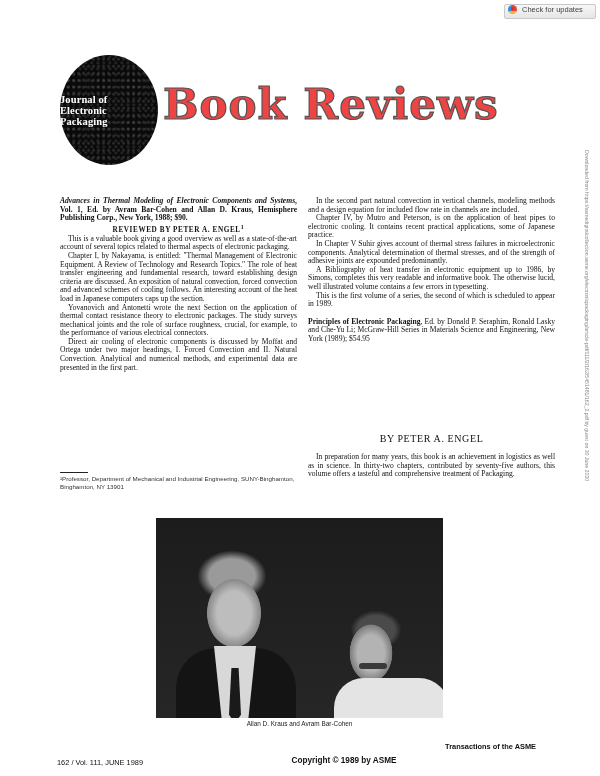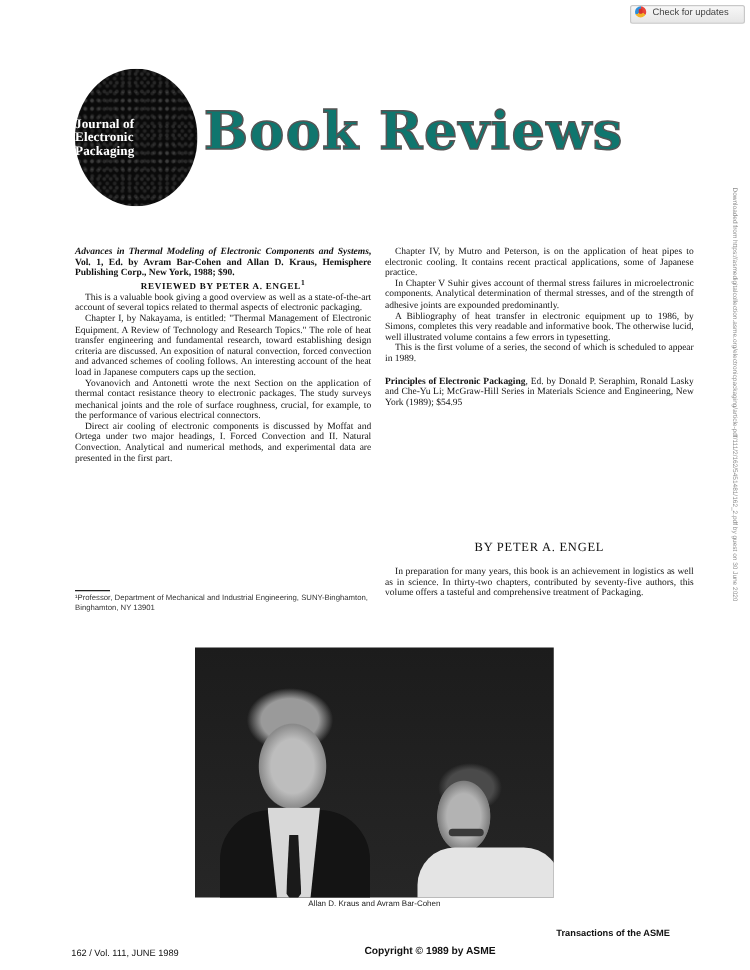--- a/index.html
+++ b/index.html
@@ -31,21 +31,21 @@
       #0a0a0a;
     display: flex; flex-direction: column; justify-content: center; align-items: flex-start;
   }
   .logo span {
     color: #fff; font-family: "Liberation Serif", serif; font-weight: bold;
     font-size: 10.5px; line-height: 11px; letter-spacing: 0.1px; text-align: left; width: 60px;
   }
   .title {
     position: absolute; left: 163px; top: 80px;
     font-family: "DejaVu Serif", serif; font-weight: bold; font-size: 42px; line-height: 50px;
-    color: #0f766e; letter-spacing: 1px;
+    color: #ef4444; letter-spacing: 1px;
     -webkit-text-stroke: 1.2px #555;
     text-shadow: 0 0 0 #999;
   }
   .col { position: absolute; font-size: 7.6px; line-height: 8.6px; text-align: justify; }
   .col p { margin: 0; text-indent: 8px; }
   .col p.noind { text-indent: 0; }
   .left { left: 60px; top: 197px; width: 237px; }
   .right { left: 308px; top: 197px; width: 247px; }
   .book-head { font-weight: bold; }
   .book-head i { }
@@ -114,20 +114,21 @@
   <p>This is a valuable book giving a good overview as well as a state-of-the-art account of several topics related to thermal aspects of electronic packaging.</p>
   <p>Chapter I, by Nakayama, is entitled: "Thermal Management of Electronic Equipment. A Review of Technology and Research Topics." The role of heat transfer engineering and fundamental research, toward establishing design criteria are discussed. An exposition of natural convection, forced convection and advanced schemes of cooling follows. An interesting account of the heat load in Japanese computers caps up the section.</p>
   <p>Yovanovich and Antonetti wrote the next Section on the application of thermal contact resistance theory to electronic packages. The study surveys mechanical joints and the role of surface roughness, crucial, for example, to the performance of various electrical connectors.</p>
   <p>Direct air cooling of electronic components is discussed by Moffat and Ortega under two major headings, I. Forced Convection and II. Natural Convection. Analytical and numerical methods, and experimental data are presented in the first part.</p>
 </div>
 
 <div class="footnote-rule"></div>
 <div class="footnote">¹Professor, Department of Mechanical and Industrial Engineering, SUNY-Binghamton, Binghamton, NY 13901</div>
 
 <div class="col right">
+  <p>In the second part natural convection in vertical channels, modeling methods and a design equation for included flow rate in channels are included.</p>
   <p>Chapter IV, by Mutro and Peterson, is on the application of heat pipes to electronic cooling. It contains recent practical applications, some of Japanese practice.</p>
   <p>In Chapter V Suhir gives account of thermal stress failures in microelectronic components. Analytical determination of thermal stresses, and of the strength of adhesive joints are expounded predominantly.</p>
   <p>A Bibliography of heat transfer in electronic equipment up to 1986, by Simons, completes this very readable and informative book. The otherwise lucid, well illustrated volume contains a few errors in typesetting.</p>
   <p>This is the first volume of a series, the second of which is scheduled to appear in 1989.</p>
   <p class="noind book-head" style="margin-top:9px"><span>Principles of Electronic Packaging</span><span style="font-weight:normal">, Ed. by Donald P. Seraphim, Ronald Lasky and Che-Yu Li; McGraw-Hill Series in Materials Science and Engineering, New York (1989); $54.95</span></p>
 </div>
 
 <div class="reviewer2">BY PETER A. ENGEL</div>
 <div class="col right2">
   <p>In preparation for many years, this book is an achievement in logistics as well as in science. In thirty-two chapters, contributed by seventy-five authors, this volume offers a tasteful and comprehensive treatment of Packaging.</p>

